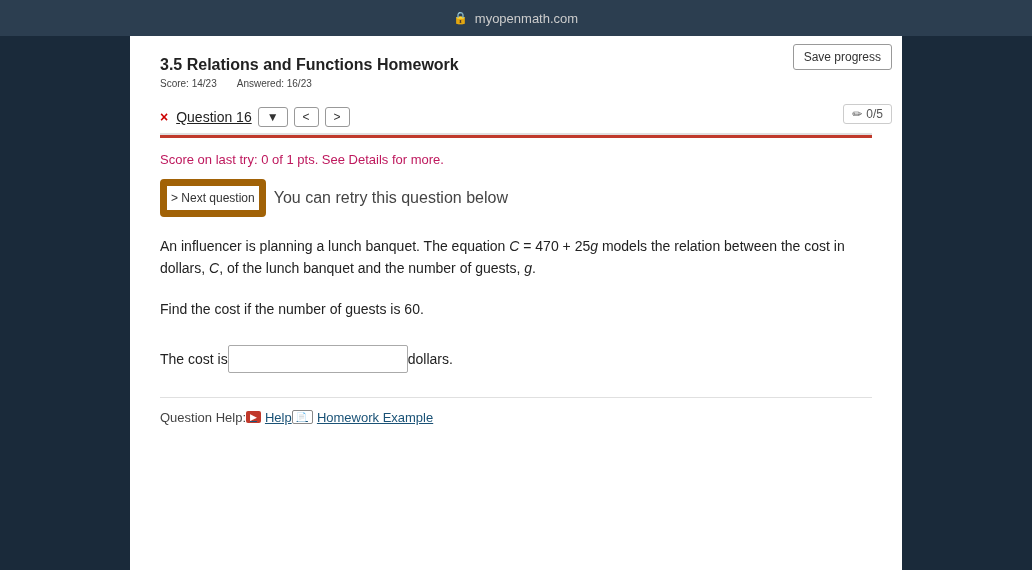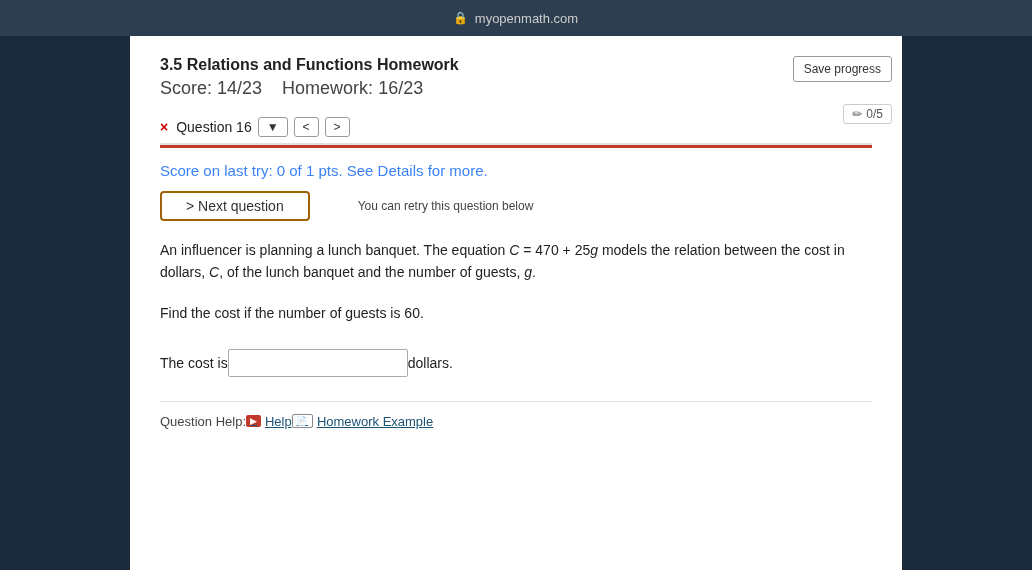--- a/index.html
+++ b/index.html
@@ -37,30 +37,30 @@
     }
 
     .page-title {
       font-size: 16px;
       font-weight: bold;
       color: #222;
       margin-bottom: 4px;
     }
 
     .score-line {
-      font-size: 18px;
+      font-size: 10px;
       color: #444;
       margin-bottom: 12px;
       display: flex;
       gap: 20px;
     }
 
     .save-progress-btn {
       position: absolute;
-      top: 20px;
+      top: 8px;
       right: 10px;
       background: #fff;
       border: 1px solid #999;
       border-radius: 3px;
       padding: 5px 10px;
       font-size: 12px;
       color: #333;
       cursor: pointer;
     }
 
@@ -77,20 +77,21 @@
       color: #c00;
       font-weight: bold;
       font-size: 14px;
       margin-right: 2px;
     }
 
     .question-label {
       font-size: 14px;
       color: #222;
       font-weight: normal;
+      text-decoration: underline;
     }
 
     .dropdown-btn {
       background: #fff;
       border: 1px solid #999;
       border-radius: 3px;
       padding: 2px 8px;
       font-size: 12px;
       cursor: pointer;
       color: #333;
@@ -121,39 +122,39 @@
       gap: 4px;
     }
 
     .red-line {
       height: 3px;
       background: #c0392b;
       margin-bottom: 14px;
     }
 
     .score-feedback {
-      font-size: 15px;
-      color: #3b82f6;
+      font-size: 13px;
+      color: #be185d;
       margin-bottom: 12px;
     }
 
     .action-row {
       display: flex;
       align-items: center;
       gap: 8px;
       margin-bottom: 18px;
       flex-wrap: wrap;
     }
 
     .next-question-btn {
       background: #fff;
-      border: 2px solid #a16207;
+      border: 7px solid #a16207;
       border-radius: 4px;
-      padding: 5px 24px;
-      font-size: 14px;
+      padding: 5px 4px;
+      font-size: 12px;
       cursor: pointer;
       color: #333;
       display: flex;
       align-items: center;
       gap: 5px;
     }
 
     .similar-question-btn {
       background: #fff;
       border: 1px solid #888;
@@ -161,23 +162,22 @@
       padding: 5px 12px;
       font-size: 13px;
       cursor: pointer;
       color: #333;
       display: flex;
       align-items: center;
       gap: 5px;
     }
 
     .retry-text {
-      font-size: 12px;
+      font-size: 16px;
       color: #444;
-      margin-left: 40px;
     }
 
     .question-body {
       font-size: 14px;
       color: #222;
       line-height: 1.6;
       margin-bottom: 21px;
     }
 
     .find-cost-line {
@@ -253,21 +253,21 @@
   <div class="save-progress-btn">Save progress</div>
 
   <div class="page-title">3.5 Relations and Functions Homework</div>
 
   <div class="score-line">
     <span>
       <span>Score:</span>
       <span>14/23</span>
     </span>
     <span>
-      <span>Homework:</span>
+      <span>Answered:</span>
       <span>16/23</span>
     </span>
   </div>
 
   <div class="question-nav-bar">
     <span class="x-mark">×</span>
     <span class="question-label">Question 16</span>
     <button class="dropdown-btn">▼</button>
     <button class="nav-arrow-btn">&lt;</button>
     <button class="nav-arrow-btn">&gt;</button>

